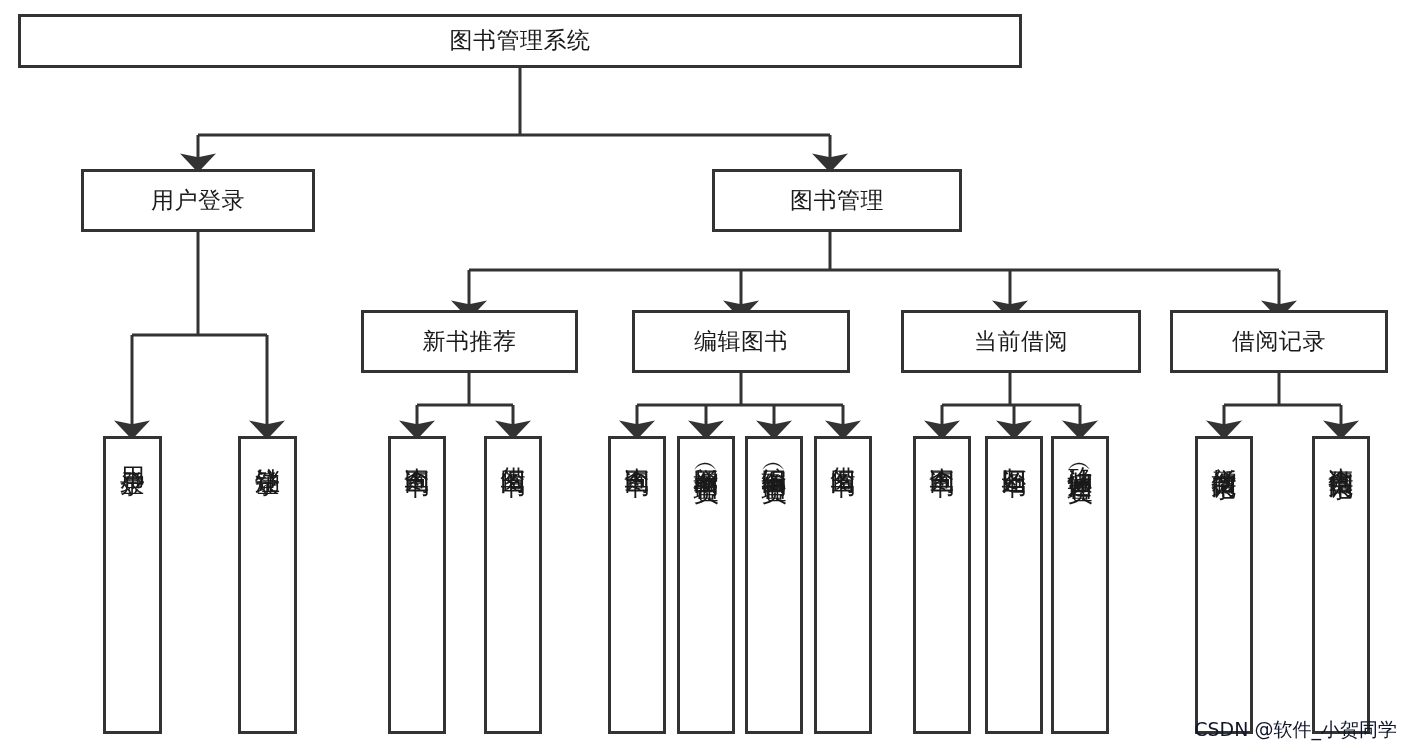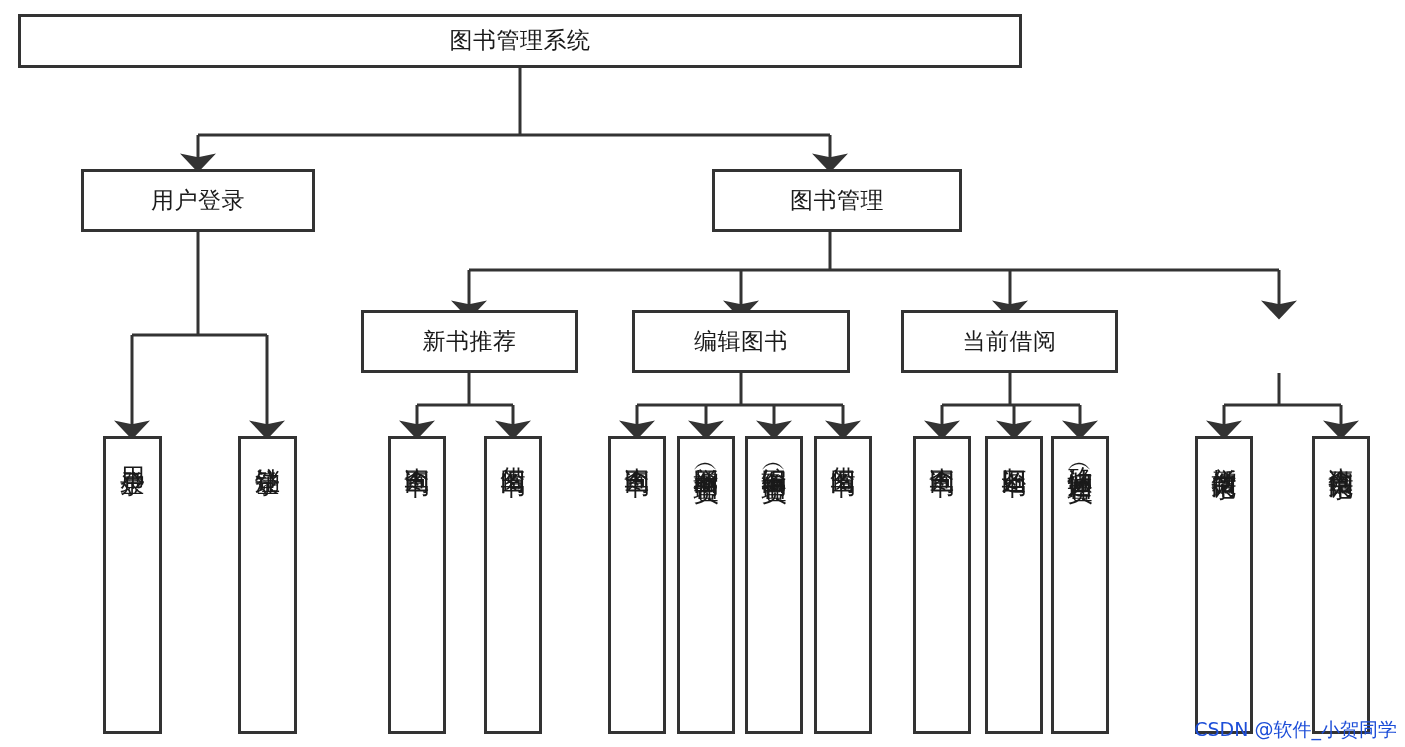--- a/index.html
+++ b/index.html
@@ -60,21 +60,21 @@
     font-size: 25px;
     line-height: 1.0;
     letter-spacing: 2px;
     white-space: nowrap;
   }
   .watermark {
     position: absolute;
     right: 8px;
     bottom: 4px;
     font-size: 19px;
-    color: #1d4ed8;
+    color: #0f172a;
     font-family: "DejaVu Sans", "Liberation Sans", sans-serif;
     white-space: nowrap;
     pointer-events: none;
   }
 </style>
 </head>
 <body>
 
 <div id="diagram-root">
 
@@ -138,22 +138,25 @@
   <div class="node horizontal" style="left:712px; top:169px; width:250px; height:63px;">
     <span class="node-label">图书管理</span>
   </div>
 
   <div class="node horizontal" style="left:361px; top:310px; width:217px; height:63px;">
     <span class="node-label">新书推荐</span>
   </div>
   <div class="node horizontal" style="left:632px; top:310px; width:218px; height:63px;">
     <span class="node-label">编辑图书</span>
   </div>
-  <div class="node horizontal" style="left:901px; top:310px; width:217px; height:63px;">
+  <div class="node horizontal" style="left:901px; top:310px; width:240px; height:63px;">
     <span class="node-label">当前借阅</span>
+  </div>
+  <div class="node horizontal" style="left:1170px; top:310px; width:218px; height:63px;">
+    <span class="node-label">借阅记录</span>
   </div>
 
   <div class="node vertical" style="left:103px; top:436px; width:59px; height:298px;">
     <span class="node-label">用户登录</span>
   </div>
   <div class="node vertical" style="left:238px; top:436px; width:59px; height:298px;">
     <span class="node-label">注销登录</span>
   </div>
 
   <div class="node vertical" style="left:388px; top:436px; width:58px; height:298px;">

